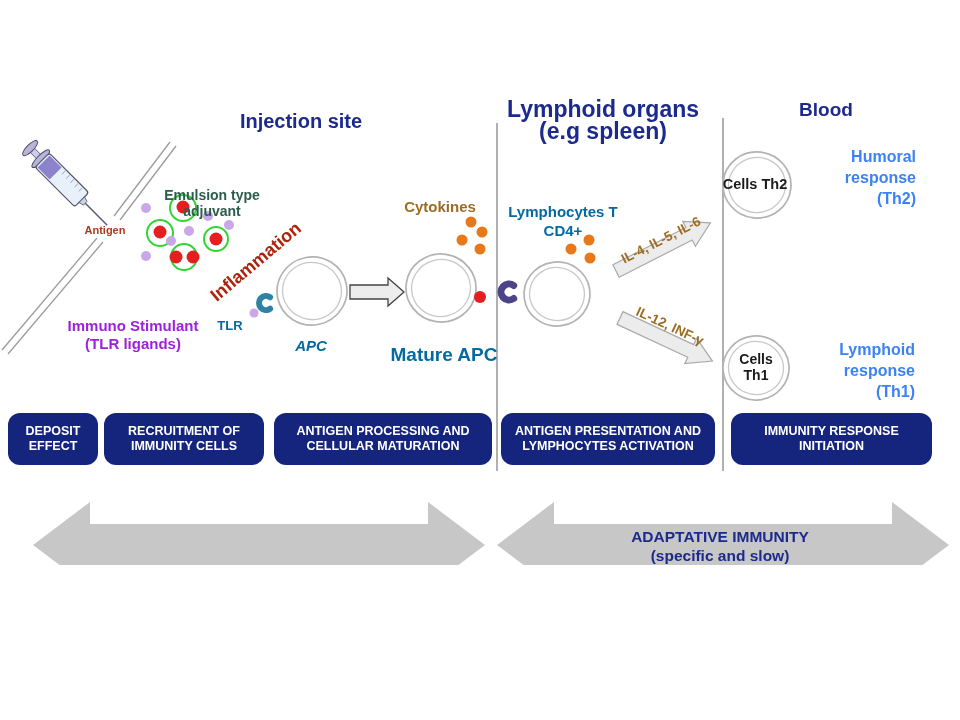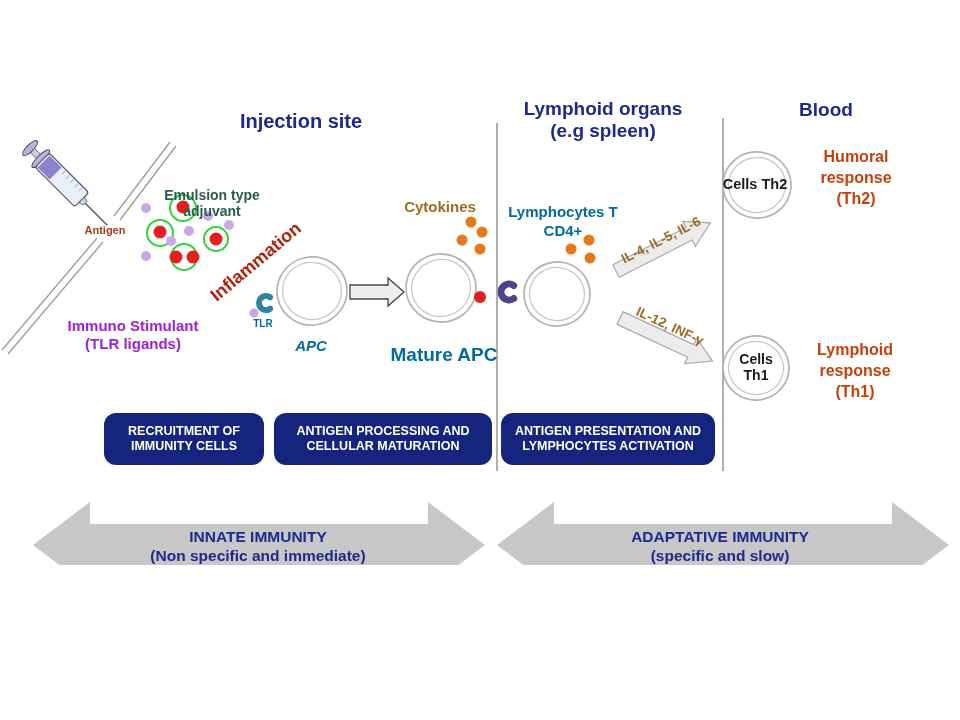--- a/index.html
+++ b/index.html
@@ -13,21 +13,21 @@
   .gray{color:#0369a1;}
   .brown{color:#9c6c23;}
   .black{color:#1a1a1a;}
   .lbl-emulsion{color:#2a5c4c;font-size:14px;line-height:16px;margin-top:17px;}
   .lbl-antigen{color:#a63c1e;font-size:11px;}
   .lbl-immuno{color:#9e21da;font-size:15px;line-height:18px;}
   .lbl-inflammation{color:#ad250e;font-size:18px;transform:translate(-50%,-50%) rotate(-40deg);}
   .rot-il1{transform:translate(-50%,-50%) rotate(-27deg);font-size:13.5px;}
   .rot-il2{transform:translate(-50%,-50%) rotate(25deg);font-size:13.5px;}
   .center-pt{transform:translate(-50%,-50%);}
-  .response{font-size:16px;line-height:21px;color:#c2410c;}
+  .response{font-size:16px;line-height:21px;color:#3b82f6;text-align:right;}
   .process-box{
     position:absolute;top:413px;height:52px;background:#15257d;border-radius:12px;
     color:#fff;font-weight:bold;font-size:12.5px;line-height:15px;text-align:center;
     display:flex;align-items:center;justify-content:center;white-space:pre-line;
   }
   .timeline-text{
     position:absolute;color:#1b2a8c;font-weight:bold;font-size:15.5px;line-height:19px;
     text-align:center;white-space:pre-line;
   }
   .logo{position:absolute;left:792px;top:575px;width:96px;text-align:center;}
@@ -139,59 +139,61 @@
     <g>
       <ellipse cx="756" cy="368" rx="33" ry="32" fill="#ffffff" stroke="#b3b3b3" stroke-width="1.7" transform="rotate(-6 756 368)"></ellipse>
       <ellipse cx="756" cy="368" rx="27.5" ry="26.5" fill="none" stroke="#c8c8c8" stroke-width="1.3" transform="rotate(10 756 368)"></ellipse>
     </g>
 
     <polygon fill="#c7c7c7" points="33,545 90,502 90,524 428,524 428,502 485,545 428,588 428,566 90,566 90,588"></polygon>
     <polygon fill="#c7c7c7" points="497,545 554,502 554,524 892,524 892,502 949,545 892,588 892,566 554,566 554,588"></polygon>
   </svg>
 
   <div class="lbl section-title" style="left:181px;top:110px;width:240px;">Injection site</div>
-  <div class="lbl section-title" style="left:493px;top:98px;width:220px;font-size:19px;">Lymphoid organs
+  <div class="lbl section-title" style="left:493px;top:98px;width:220px;font-size:23px;">Lymphoid organs
 (e.g spleen)</div>
   <div class="lbl section-title" style="left:766px;top:99px;width:120px;font-size:19px;">Blood</div>
 
   <div class="lbl lbl-emulsion" style="left:142px;top:170px;width:140px;">Emulsion type
 adjuvant</div>
   <div class="lbl lbl-antigen" style="left:55px;top:224px;width:100px;">Antigen</div>
   <div class="lbl lbl-immuno" style="left:53px;top:317px;width:160px;">Immuno Stimulant
 (TLR ligands)</div>
   <div class="lbl lbl-inflammation" style="left:256px;top:262px;">Inflammation</div>
-  <div class="lbl gray" style="left:238px;top:318px;width:50px;font-size:10px;">TLR</div>
+  <div class="lbl gray" style="left:205px;top:318px;width:50px;font-size:13px;">TLR</div>
   <div class="lbl gray" style="left:281px;top:337px;width:60px;font-size:15px;font-style:italic;">APC</div>
   <div class="lbl brown" style="left:390px;top:198px;width:100px;font-size:15px;">Cytokines</div>
   <div class="lbl gray" style="left:384px;top:344px;width:120px;font-size:19px;">Mature APC</div>
 
   <div class="lbl gray" style="left:493px;top:202px;width:140px;font-size:15px;line-height:19px;">Lymphocytes T
 CD4+</div>
   <div class="lbl brown rot-il1" style="left:661px;top:240px;white-space:nowrap;">IL-4, IL-5, IL-6</div>
   <div class="lbl brown rot-il2" style="left:670px;top:326px;white-space:nowrap;">IL-12, INF-γ</div>
 
   <div class="lbl black center-pt" style="left:755px;top:184px;font-size:14.5px;white-space:nowrap;">Cells Th2</div>
   <div class="lbl black center-pt" style="left:756px;top:367px;font-size:14px;line-height:16px;">Cells
 Th1</div>
   <div class="lbl response" style="left:796px;top:146px;width:120px;">Humoral
 response
 (Th2)</div>
   <div class="lbl response" style="left:795px;top:339px;width:120px;">Lymphoid
 response
 (Th1)</div>
 
+  <div class="process-box" style="left:8px;width:90px;">DEPOSIT
+EFFECT</div>
   <div class="process-box" style="left:104px;width:160px;">RECRUITMENT OF
 IMMUNITY CELLS</div>
   <div class="process-box" style="left:274px;width:218px;">ANTIGEN PROCESSING AND
 CELLULAR MATURATION</div>
   <div class="process-box" style="left:501px;width:214px;">ANTIGEN PRESENTATION AND
 LYMPHOCYTES ACTIVATION</div>
-
-  <div class="timeline-text" style="left:108px;top:527px;width:300px;">INNATE IMMUNITY
-(Non specific and immediate)</div>
+  <div class="process-box" style="left:731px;width:201px;">IMMUNITY RESPONSE
+INITIATION</div>
+
   <div class="timeline-text" style="left:570px;top:527px;width:300px;">ADAPTATIVE IMMUNITY
 (specific and slow)</div>
 
   <div class="logo">
     <div class="logo-word">seppic</div>
     <div class="logo-tag">SCIENCE THAT CARES</div>
   </div>
 
 </div>
 

